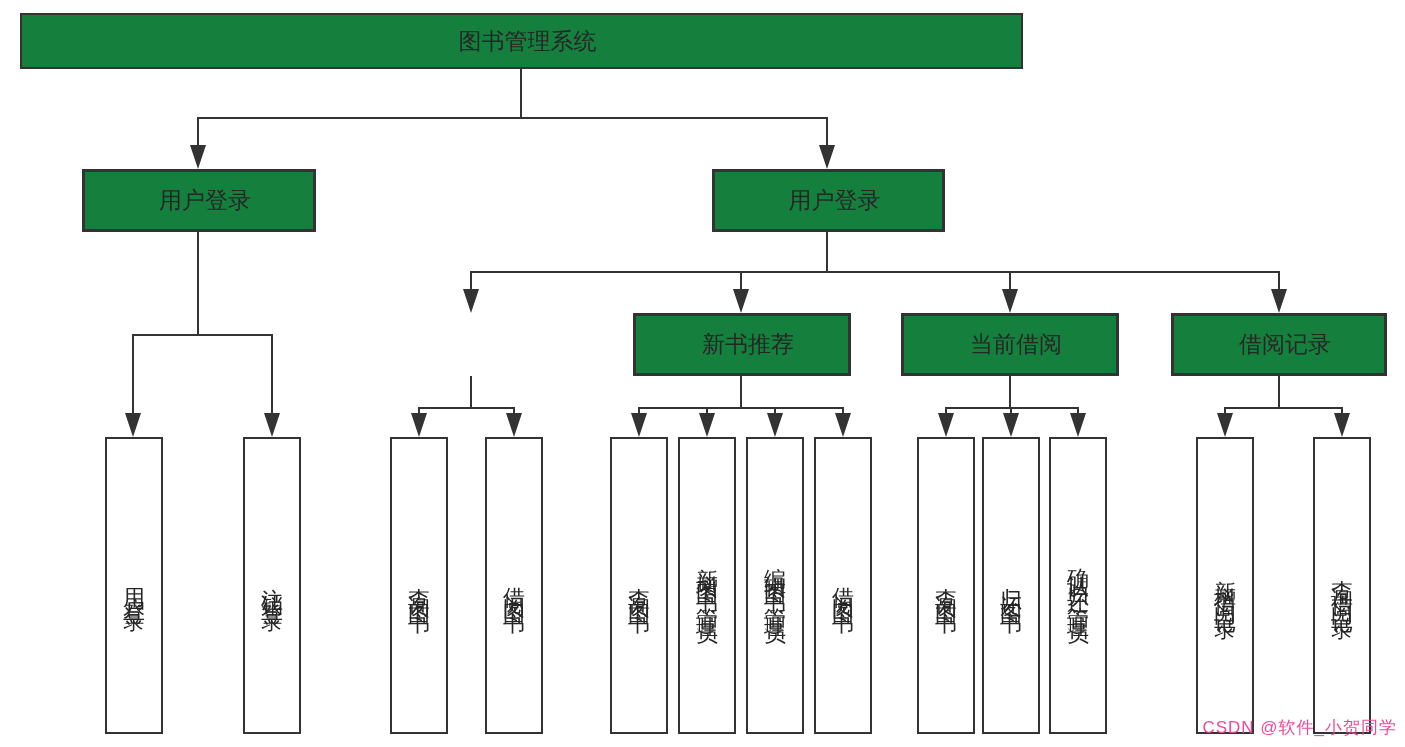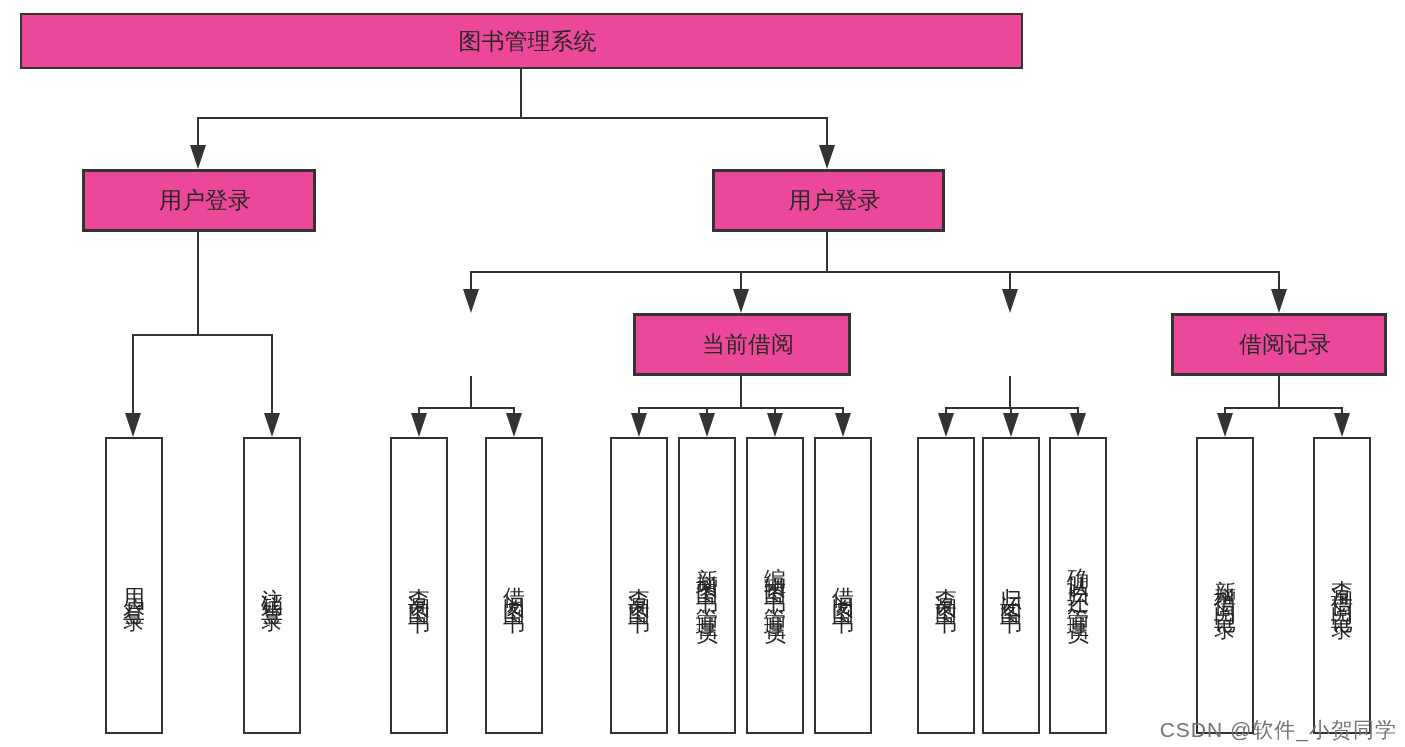--- a/index.html
+++ b/index.html
@@ -5,21 +5,21 @@
   html,body{margin:0;padding:0;background:#ffffff;}
   .canvas{
     position:relative;
     width:1405px;height:747px;
     background:#ffffff;
     font-family:"Liberation Sans","DejaVu Sans",sans-serif;
     overflow:hidden;
   }
   .box{
     position:absolute;
-    background:#ec4899;
+    background:#15803d;
     border:3px solid #333333;
     box-sizing:border-box;
     display:flex;align-items:center;justify-content:center;
     font-size:23px;color:#262626;
     white-space:nowrap;
     padding-left:12px;
   }
   .box.b2{border-width:2px;}
   .leaf{
     position:absolute;
@@ -42,22 +42,22 @@
   .v{width:2px;}
   .arrow{
     position:absolute;width:0;height:0;
     border-left:8px solid transparent;
     border-right:8px solid transparent;
     border-top:24px solid #333333;
   }
   .watermark{
     position:absolute;
     right:8px;top:716px;
-    font-size:21px;
-    color:#737373;
+    font-size:17px;
+    color:#ec4899;
     letter-spacing:1px;
     z-index:5;
   }
 </style>
 </head>
 <body>
 
 <div class="canvas">
 
   <div class="box b2" style="left:20px;top:13px;width:1003px;height:56px;">
@@ -67,23 +67,26 @@
   <div class="box" style="left:82px;top:169px;width:234px;height:63px;">
     <span>用户登录</span>
   </div>
 
   <div class="box" style="left:712px;top:169px;width:233px;height:63px;">
     <span>用户登录</span>
   </div>
 
 
   <div class="box" style="left:633px;top:313px;width:218px;height:63px;">
+    <span>新书推荐</span>
+  </div>
+
+  <div class="box" style="left:901px;top:313px;width:218px;height:63px;">
     <span>当前借阅</span>
   </div>
-
 
   <div class="box" style="left:1171px;top:313px;width:216px;height:63px;">
     <span>借阅记录</span>
   </div>
 
   <div class="leaf" style="left:105px;">
     <span>用户登录</span>
   </div>
   <div class="leaf" style="left:243px;">
     <span>注销登录</span>

